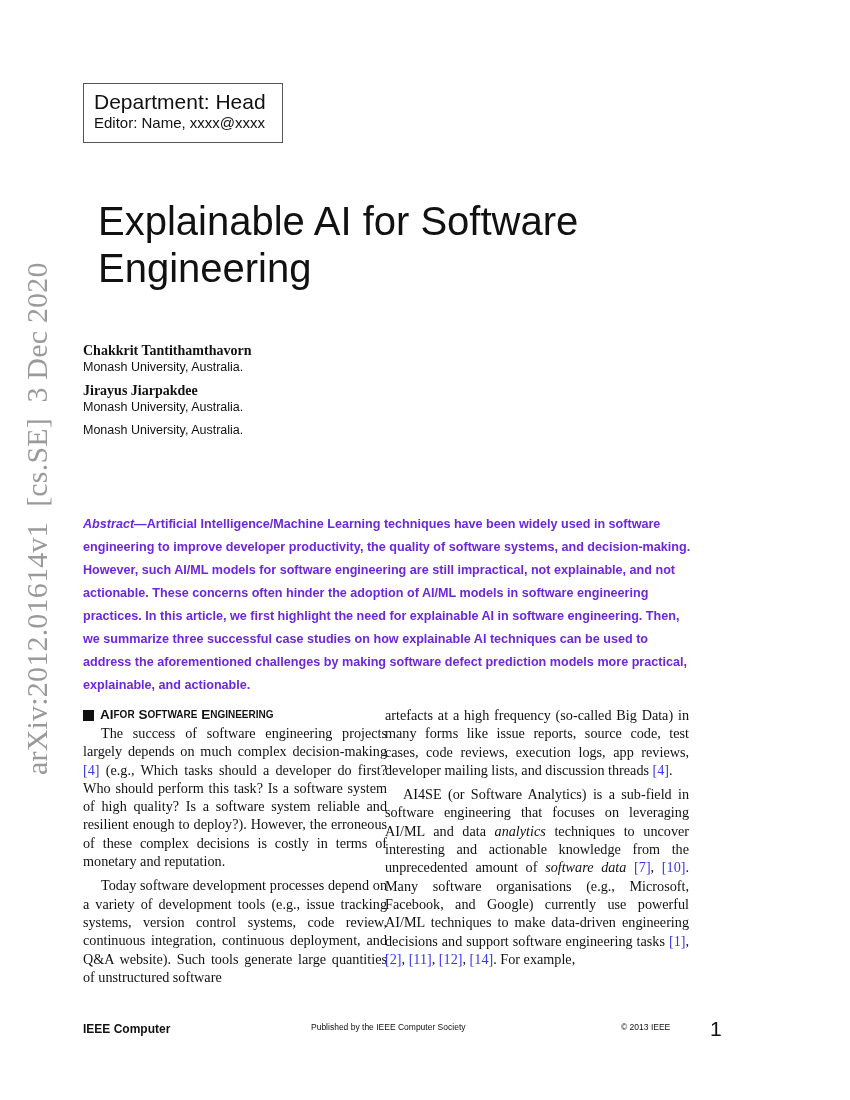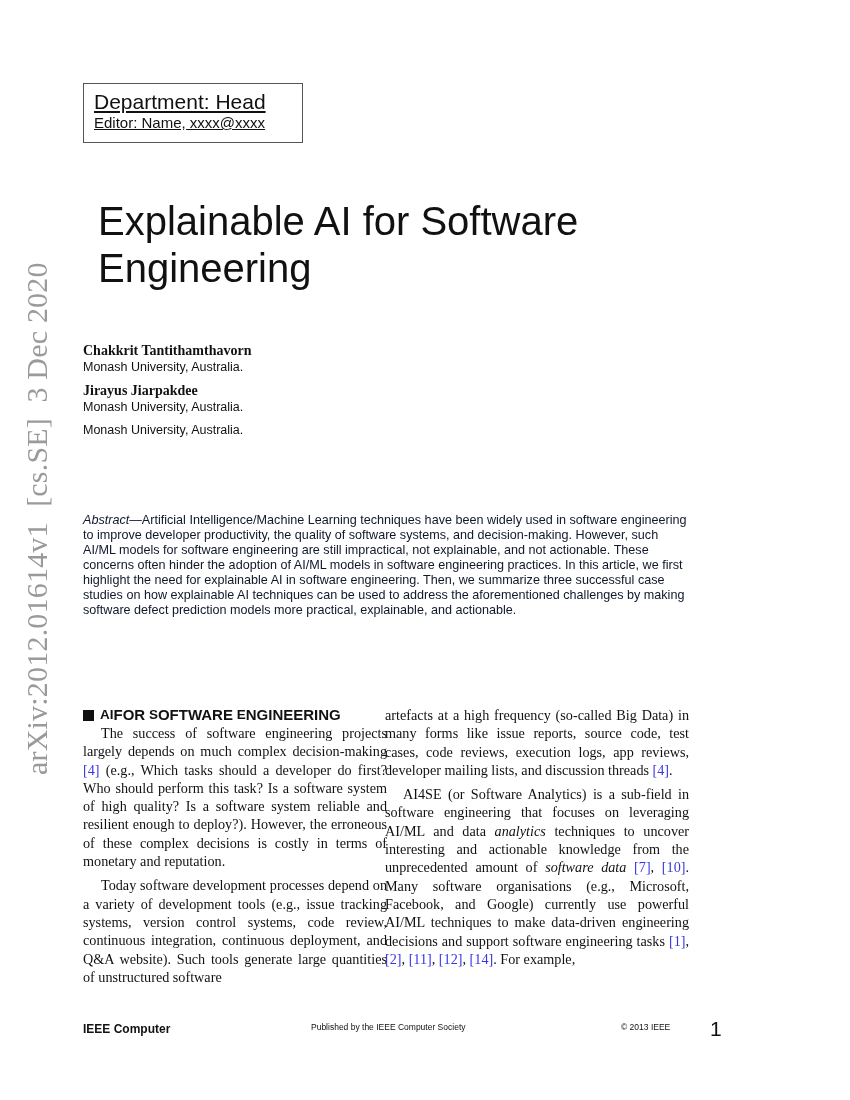--- a/index.html
+++ b/index.html
@@ -1,57 +1,56 @@
 <!DOCTYPE html>
 <html><head>
 <meta charset="utf-8">
 <style>
   html, body { margin: 0; padding: 0; background: #ffffff; }
   body { width: 850px; height: 1100px; position: relative; overflow: hidden; color: #111; }
   .dept-box {
-    position: absolute; left: 83px; top: 83px; width: 220px; height: 60px;
+    position: absolute; left: 83px; top: 83px; width: 200px; height: 60px;
     border: 1px solid #555; box-sizing: border-box; padding: 6px 0 0 10px;
     font-family: "Liberation Sans", sans-serif;
-    text-decoration: underline;
   }
   .dept-head { font-size: 21px; line-height: 24px; color: #111; }
   .dept-editor { font-size: 15px; line-height: 18px; color: #111; }
   .title {
     position: absolute; left: 98px; top: 198px; width: 600px;
     font-family: "Liberation Sans", sans-serif; font-size: 40px; line-height: 47px;
     color: #111; margin: 0; font-weight: normal;
   }
   .sidebar-arxiv {
     position: absolute; left: 22px; top: 775px;
     transform: rotate(-90deg); transform-origin: left top;
     font-family: "Liberation Serif", serif; font-size: 30px; color: #9a9a9a;
     white-space: pre; letter-spacing: 0.2px; line-height: 30px;
   }
   .authors { position: absolute; left: 83px; top: 342px; width: 400px; }
   .author { margin-bottom: 7px; }
   .author-name { font-family: "Liberation Serif", serif; font-weight: bold; font-size: 14px; line-height: 17px; }
   .author-aff { font-family: "Liberation Sans", sans-serif; font-size: 12.5px; line-height: 16px; }
   .abstract {
     position: absolute; left: 83px; top: 513px; width: 610px;
-    font-family: "Liberation Sans", sans-serif; font-weight: normal; font-size: 12.6px; line-height: 15px;
-    color: #0f172a;
+    font-family: "Liberation Sans", sans-serif; font-weight: bold; font-size: 12.6px; line-height: 23px;
+    color: #6d28d9;
   }
   .abstract .label { font-style: italic; }
   .col { position: absolute; top: 706px; width: 304px;
     font-family: "Liberation Serif", serif; font-size: 14.2px; line-height: 18.3px; color: #111; text-align: justify; }
   .col-left { left: 83px; }
   .col-right { left: 385px; }
   .col p { margin: 0 0 6px 0; text-indent: 18px; }
   .col p.noindent { text-indent: 0; }
   .section-heading {
     font-family: "Liberation Sans", sans-serif; font-weight: bold; font-size: 13.5px; line-height: 18px;
     display: flex; align-items: center; margin-bottom: 0;
   }
   .section-heading .sq { width: 11px; height: 11px; background: #111; margin-right: 6px; display: inline-block; }
-  .section-heading .sm { font-size: 15px; }
+  .section-heading .sm { font-size: 10px; }
   .cite { color: #3636e6; }
   em { font-style: italic; }
   .footer { position: absolute; top: 1022px; left: 83px; width: 640px; font-family: "Liberation Sans", sans-serif; }
   .footer-left { position: absolute; left: 0; top: 0; font-size: 12px; font-weight: bold; }
   .footer-center { position: absolute; left: 228px; top: 0; font-size: 8.5px; }
   .footer-right { position: absolute; left: 538px; top: 0; font-size: 8.5px; }
   .page-num { position: absolute; left: 627px; top: -5px; font-size: 21px; }
 </style>
 </head>
 <body>

